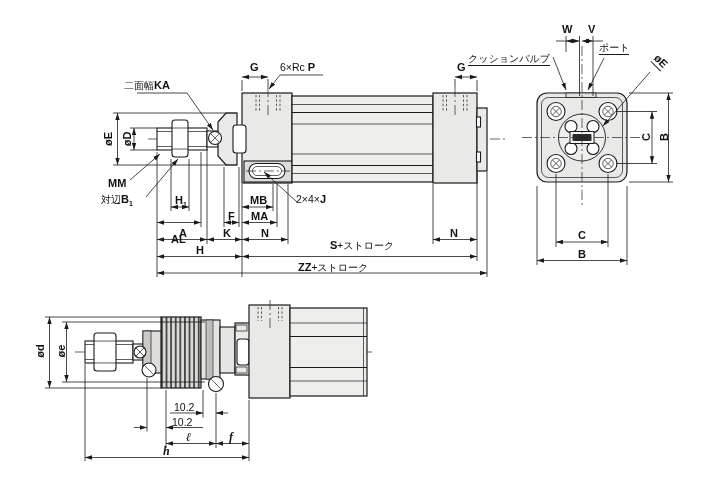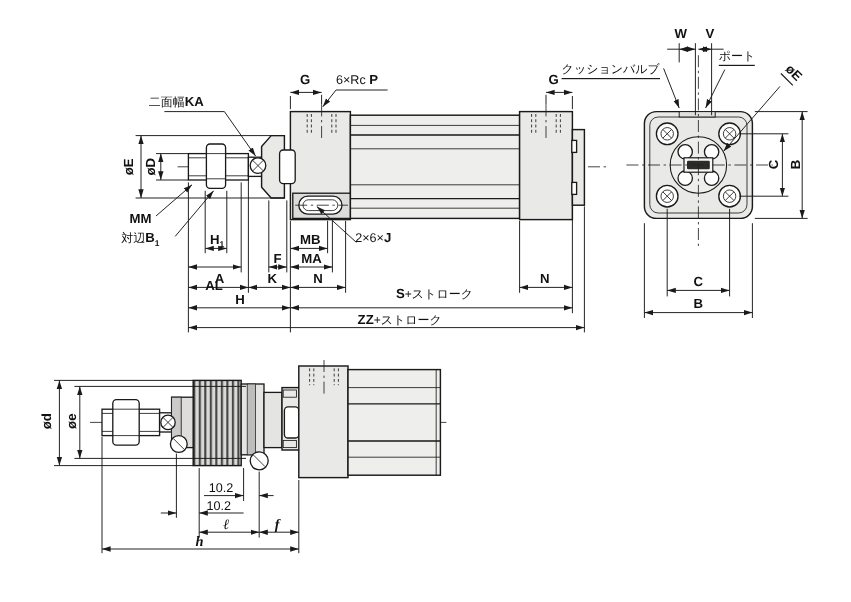--- a/index.html
+++ b/index.html
@@ -209,21 +209,21 @@
 <div class="lbl" style="left:124px;top:80px;"><span class="jp">二面幅</span><span>KA</span></div>
 <div class="lbl" style="left:250px;top:62px;">G</div>
 <div class="lbl" style="left:280px;top:62px;"><span class="num">6×Rc </span><span>P</span></div>
 <div class="lbl" style="left:457px;top:62px;">G</div>
 <div class="lbl rot" style="left:108px;top:139px;">øE</div>
 <div class="lbl rot" style="left:127px;top:139px;">øD</div>
 <div class="lbl" style="left:108px;top:178px;">MM</div>
 <div class="lbl" style="left:101px;top:194px;"><span class="jp">対辺</span><span>B</span><sub>1</sub></div>
 <div class="lbl" style="left:175px;top:195px;"><span>H</span><sub>1</sub></div>
 <div class="lbl" style="left:250px;top:195px;text-align:right;">MB</div>
-<div class="lbl" style="left:296px;top:194px;"><span class="num">2×6×</span><span>J</span></div>
+<div class="lbl" style="left:296px;top:194px;"><span class="num">2×4×</span><span>J</span></div>
 <div class="lbl" style="left:171px;top:211px;margin-top:23px;">AL</div>
 <div class="lbl" style="left:228px;top:211px;">F</div>
 <div class="lbl" style="left:251px;top:211px;">MA</div>
 <div class="lbl" style="left:179px;top:228px;">A</div>
 <div class="lbl" style="left:223px;top:228px;">K</div>
 <div class="lbl" style="left:261px;top:228px;">N</div>
 <div class="lbl" style="left:450px;top:228px;">N</div>
 <div class="lbl" style="left:196px;top:245px;">H</div>
 <div class="lbl" style="left:330px;top:240px;"><span>S</span><span class="jp">+ストローク</span></div>
 <div class="lbl" style="left:298px;top:261.5px;"><span>ZZ</span><span class="jp">+ストローク</span></div>

